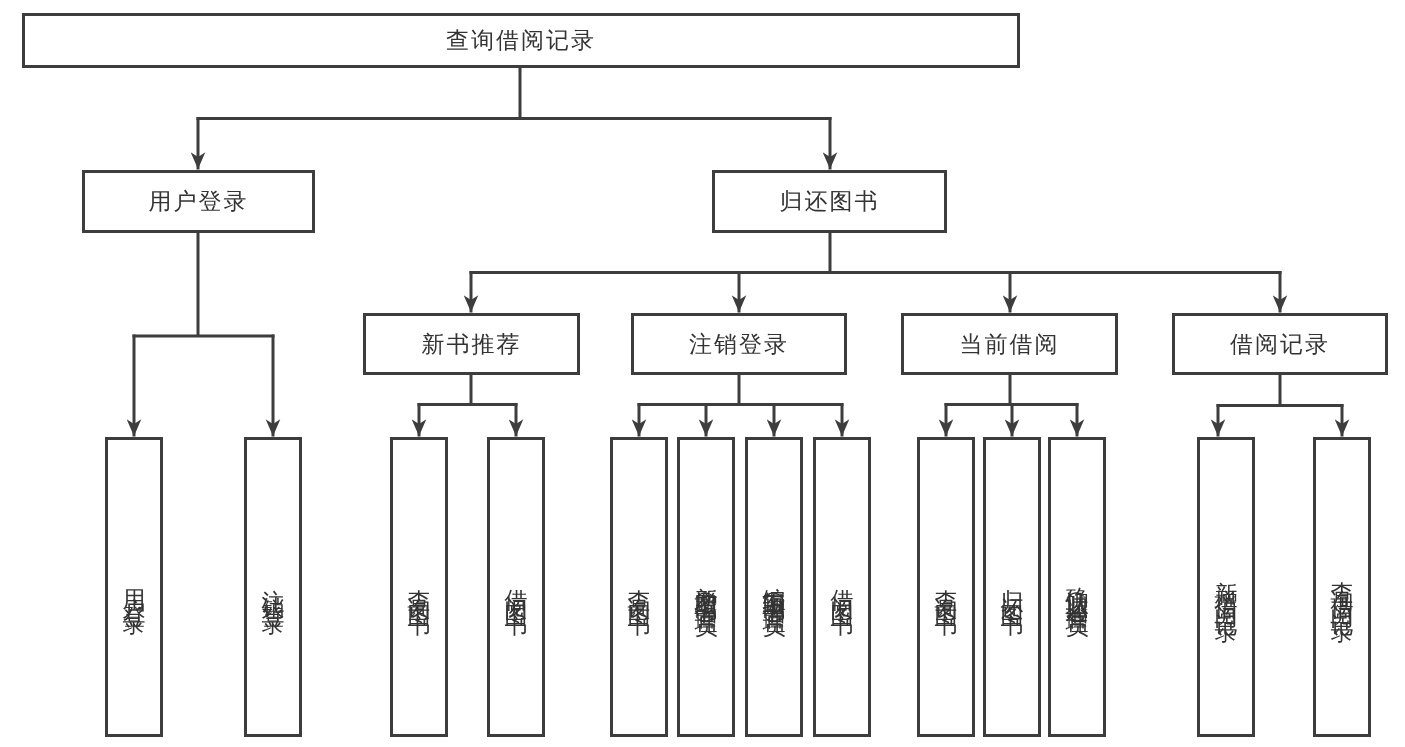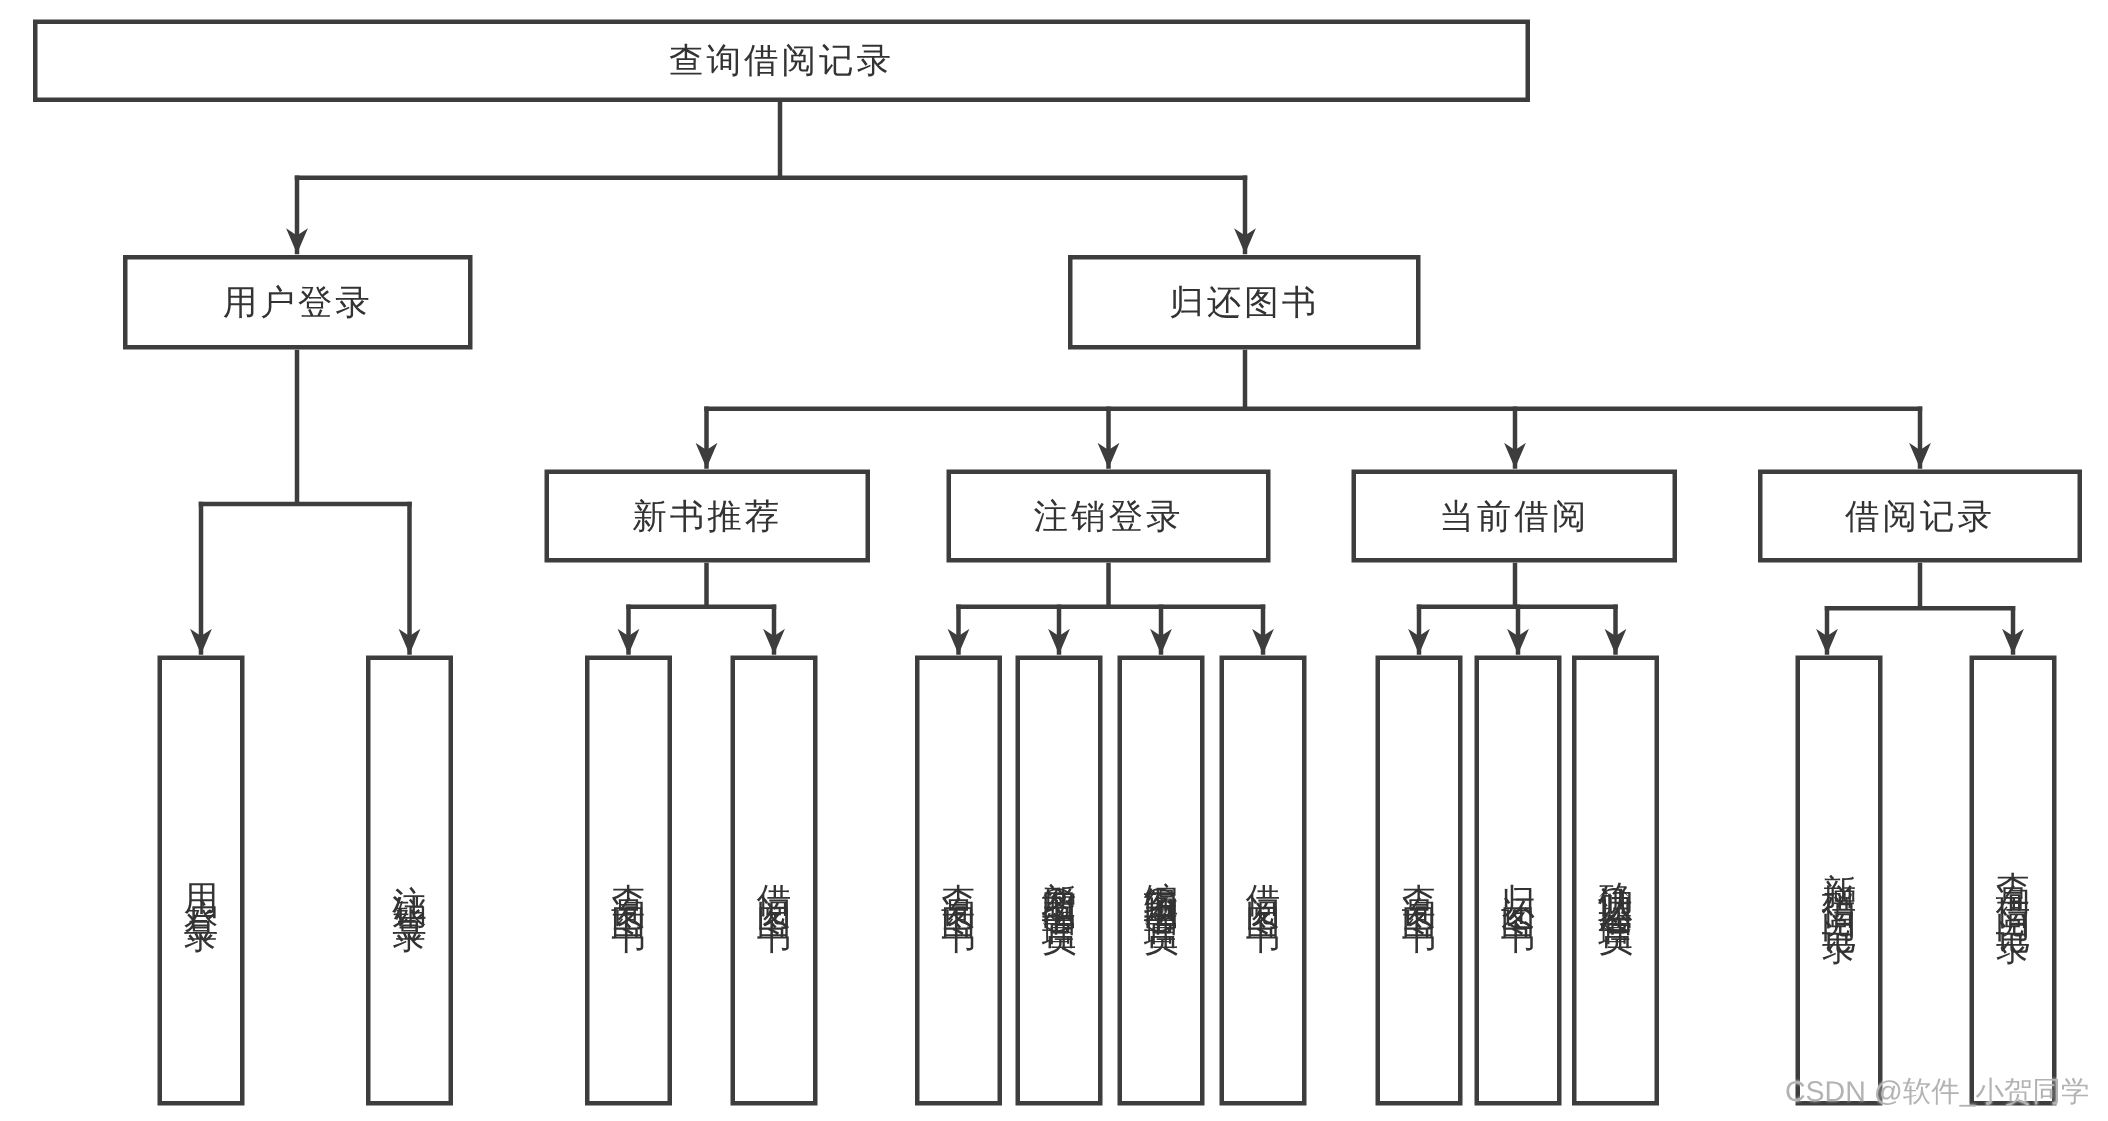--- a/index.html
+++ b/index.html
@@ -178,15 +178,14 @@
     <span>确认归还（管理员）</span>
   </div>
 
   <div class="box v" style="left:1197px; top:437px; width:58px; height:300px;">
     <span>新增借阅记录</span>
   </div>
   <div class="box v" style="left:1313px; top:437px; width:58px; height:300px;">
     <span>查询借阅记录</span>
   </div>
 
-  <div class="watermark">CSDN @软件_小贺同学</div>
 
 </div>
 
 </body></html>

